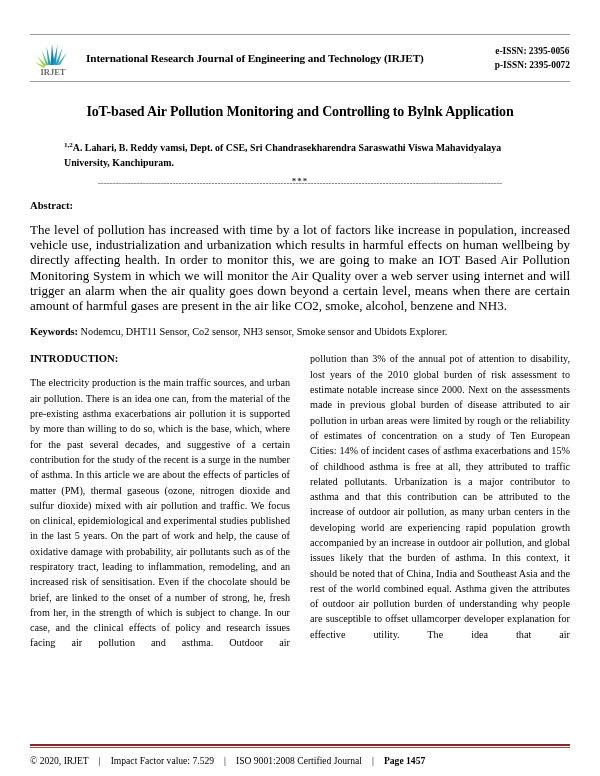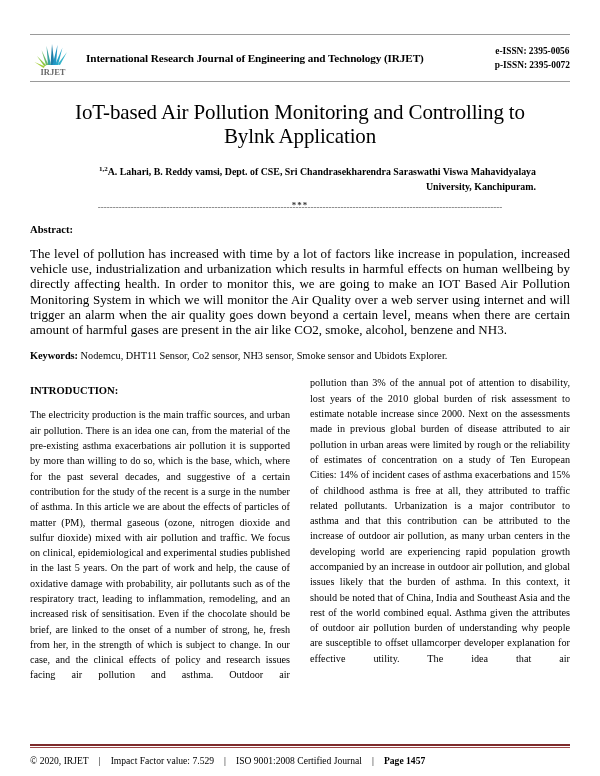--- a/index.html
+++ b/index.html
@@ -63,31 +63,31 @@
     flex: 0 0 auto;
     text-align: center;
     font-weight: bold;
     font-size: 9.4px;
     line-height: 14.5px;
     padding-left: 10px;
   }
 
   
   h1.doc-title {
-    font-size: 21px;
+    font-size: 14px;
     line-height: 24px;
-    font-weight: normal;
+    font-weight: bold;
     text-align: center;
     margin: 18px 28px 0 28px;
     letter-spacing: -0.15px;
   }
 
   
   .authors {
-    text-align: right;
+    text-align: left;
     font-weight: bold;
     font-size: 9.9px;
     line-height: 15px;
     margin: 16px 34px 0 34px;
   }
   .authors.second {
     margin-top: 14px;
   }
   .authors sup {
     font-size: 7px;
@@ -149,21 +149,21 @@
     gap: 20px;
   }
   .col {
     width: 260px;
     flex: 0 0 260px;
   }
   h2.section-head {
     font-size: 10.6px;
     font-weight: bold;
     line-height: 15px;
-    margin: 8px 0 9px 0;
+    margin: 0 0 9px 0;
   }
   .col p {
     font-size: 10.2px;
     line-height: 15.3px;
     text-align: justify;
     margin: 0;
     text-align-last: justify;
     hyphens: none;
   }
   .col.right p {

